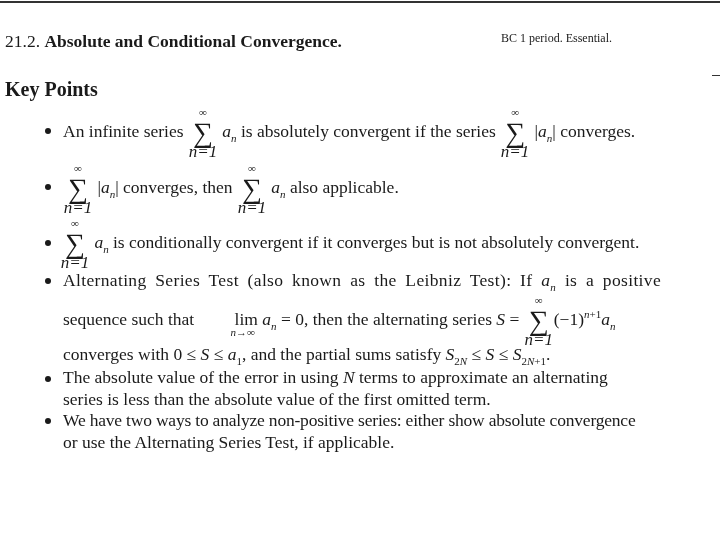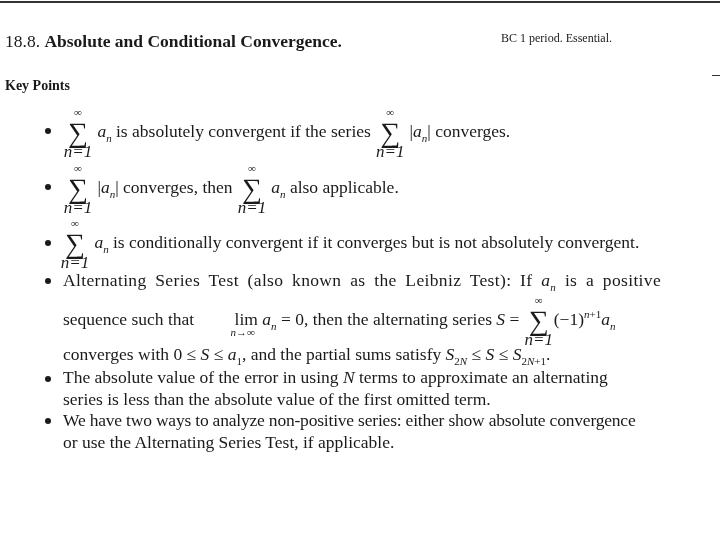--- a/index.html
+++ b/index.html
@@ -3,48 +3,49 @@
 <meta charset="utf-8">
 <style>
   html,body{margin:0;padding:0;}
   body{width:720px;height:540px;background:#fff;position:relative;overflow:hidden;
     font-family:"DejaVu Serif","Liberation Serif",serif;color:#1a1a1a;}
   .topline{position:absolute;left:0;top:1px;width:720px;height:2px;background:#333;}
   .abs{position:absolute;white-space:nowrap;}
   .title{left:5px;top:31px;font-size:17.5px;font-family:"Liberation Serif",serif;}
   .title b{font-weight:bold;}
   .right{left:501px;top:31px;font-size:12px;font-family:"Liberation Serif",serif;}
-  .kp{left:5px;top:78px;font-size:14px;font-weight:bold;font-family:"Liberation Serif",serif;}
+  .kp{left:5px;top:78px;font-size:20px;font-weight:bold;font-family:"Liberation Serif",serif;}
   .dash{left:712px;top:75px;width:8px;height:1px;background:#333;}
   .line{position:absolute;left:63px;font-family:"Liberation Serif",serif;font-size:17.5px;white-space:nowrap;}
   .bullet{position:absolute;left:45px;width:6px;height:6px;border-radius:50%;background:#1a1a1a;}
   .sum{display:inline-block;position:relative;text-align:center;vertical-align:middle;width:26px;margin:0 2px;}
   .sum .sig{font-size:28px;line-height:26px;display:block;}
   .sum .sup{position:absolute;left:0;right:0;top:-14px;font-size:11px;}
   .sum .sub{position:absolute;left:-6px;right:-6px;bottom:-16px;font-size:17px;font-style:italic;}
   i{font-style:italic;}
   sub,sup{font-size:11px;}
   .lim{display:inline-block;position:relative;margin-left:36px;}
   .lim .sub2{position:absolute;left:-4px;top:17px;font-size:11px;font-style:italic;white-space:nowrap;}
 </style>
 </head>
 <body>
 
 <div class="topline"></div>
 
 <div class="abs title">
-  <span>18.8.</span>
+  <span>21.2.</span>
   <b>Absolute and Conditional Convergence.</b>
 </div>
 <div class="abs right">BC 1 period. Essential.</div>
 <div class="abs kp">Key Points</div>
 <div class="abs dash"></div>
 
 <div class="bullet" style="top:128px"></div>
 <div class="line" style="top:120px">
+  <span>An infinite series</span>
   <span class="sum"><span class="sup">∞</span><span class="sig">∑</span><span class="sub">n=1</span></span>
   <i>a<sub>n</sub></i>
   <span>is absolutely convergent if the series</span>
   <span class="sum"><span class="sup">∞</span><span class="sig">∑</span><span class="sub">n=1</span></span>
   |<i>a<sub>n</sub></i>|
   <span>converges.</span>
 </div>
 
 <div class="bullet" style="top:184px"></div>
 <div class="line" style="top:176px">

